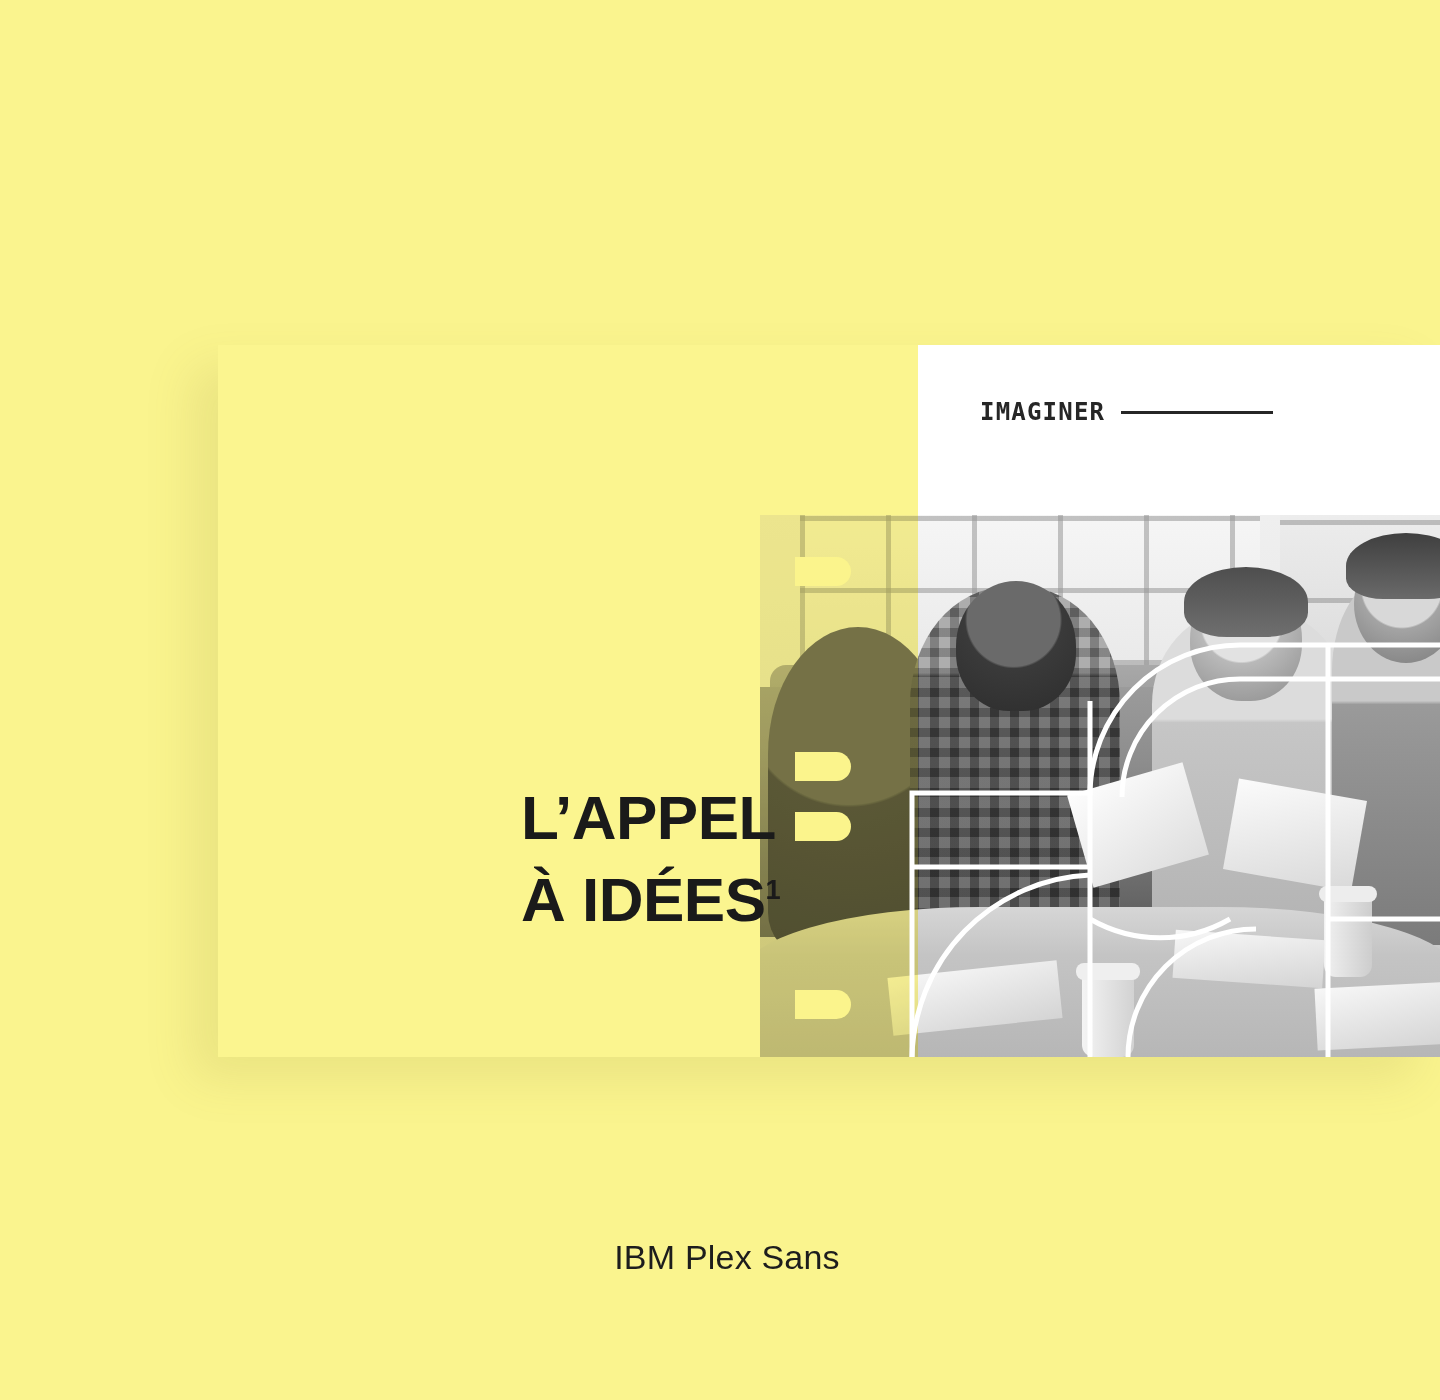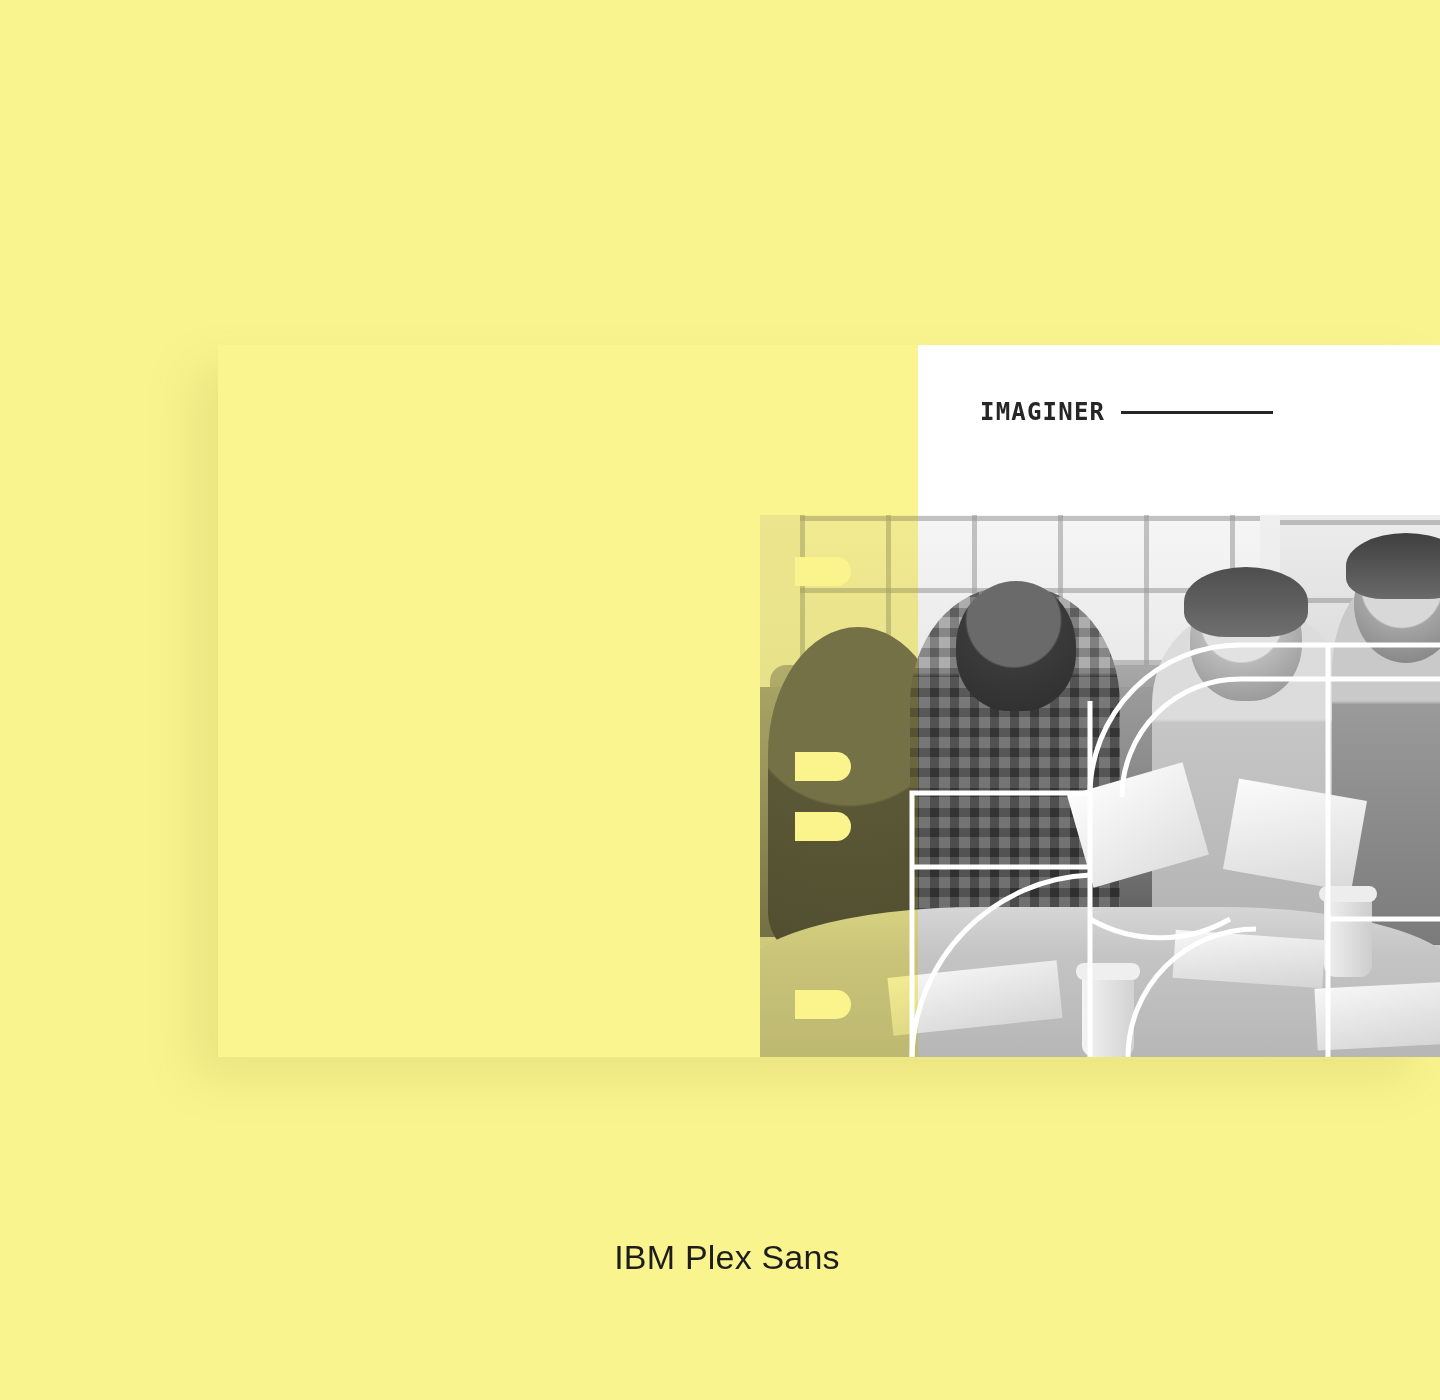--- a/index.html
+++ b/index.html
@@ -361,20 +361,22 @@
       <path d="M 152 542 A 186 186 0 0 1 330 360"></path>
 
       <path d="M 330 542 A 160 160 0 0 1 490 460" opacity="0"></path>
       <path d="M 368 542 A 128 128 0 0 1 496 414"></path>
       <path d="M 496 414 L 680 414" opacity="0"></path>
 
       <path d="M 680 280 A 150 150 0 0 0 530 130" opacity="0"></path>
     </g>
   </svg>
 
+  <div class="headline"><span>L’APPEL</span>
+<span>À IDÉES</span><sup>1</sup></div>
 
   <div class="lockup">
     <div class="lockup-row row1">
       <span class="lockup-word">IMAGINER</span>
       <span class="lockup-rule rule-long"></span>
     </div>
   </div>
 
 </div>
 

